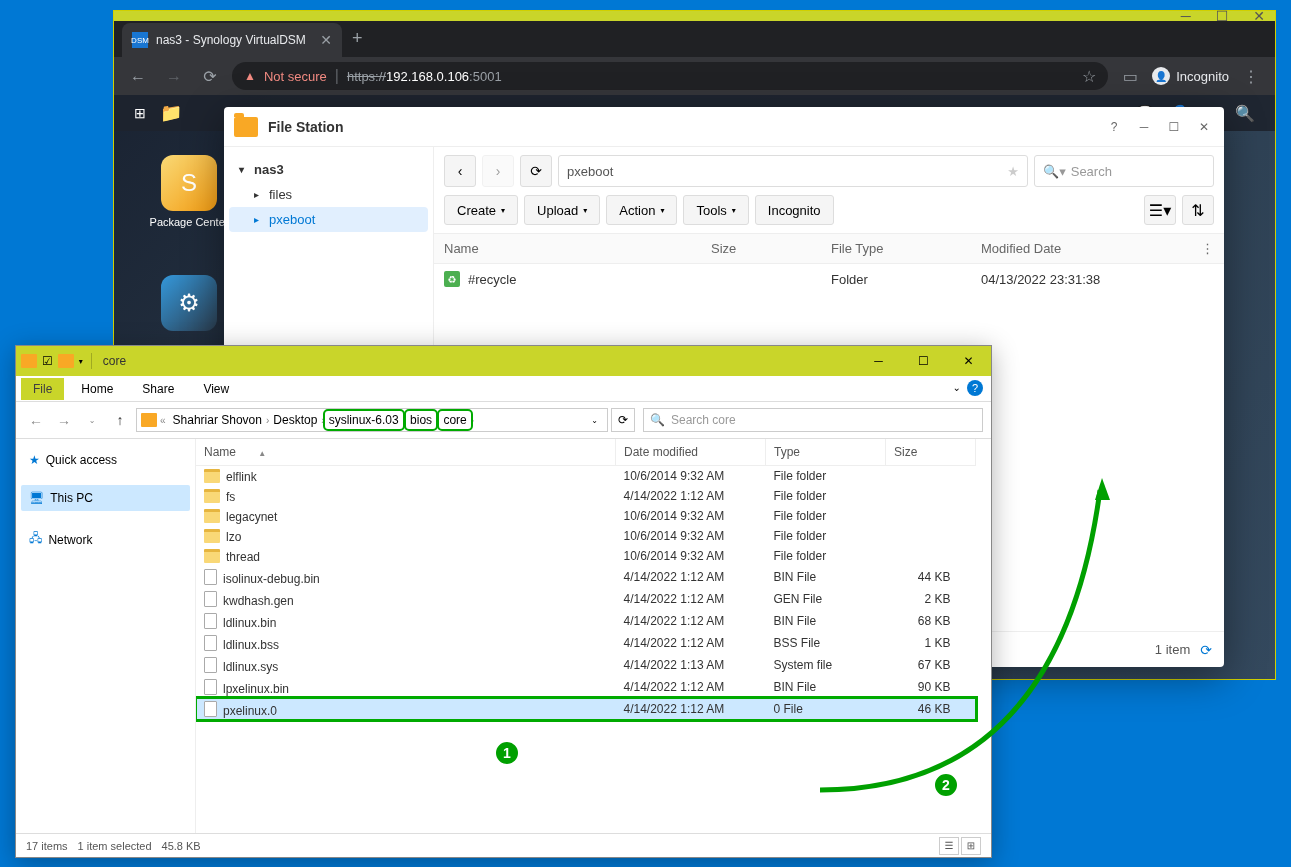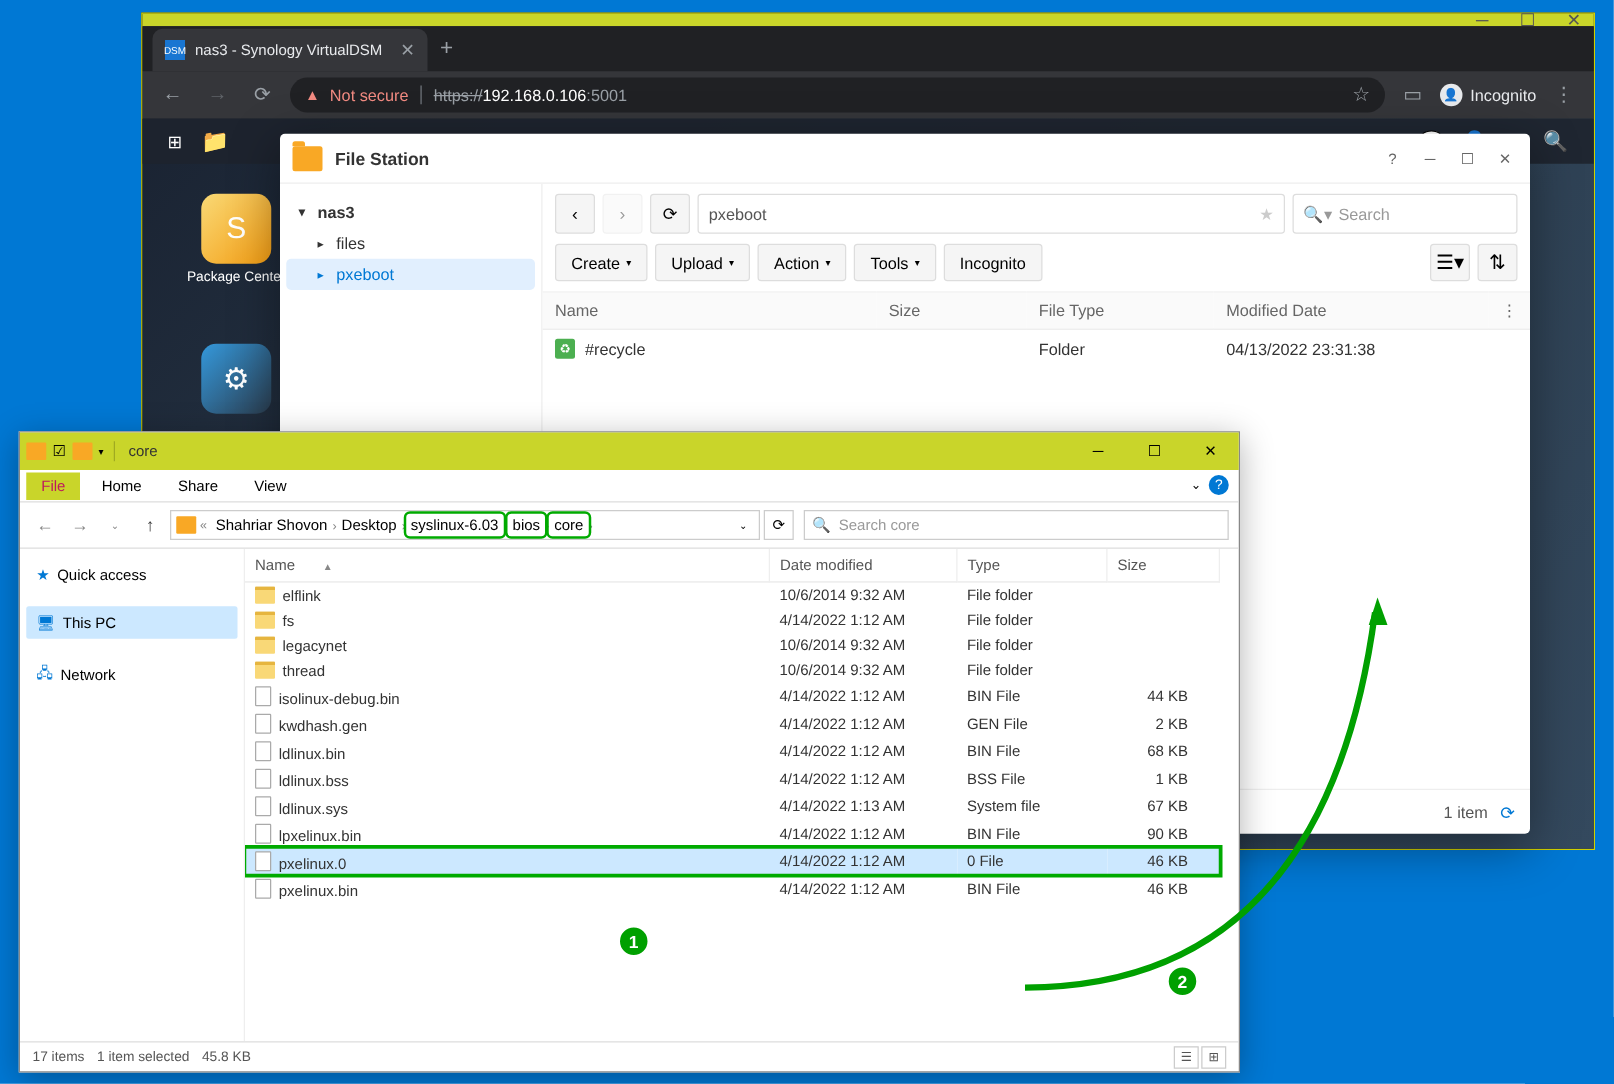--- a/index.html
+++ b/index.html
@@ -87,21 +87,21 @@
 .ex-titlebar { background: #c9d52a; height: 30px; display: flex; align-items: center; padding-left: 5px; position: relative; }
 .ex-qat { display: flex; align-items: center; gap: 5px; }
 .ex-qat-icon { width: 16px; height: 14px; background: #f9a825; border-radius: 1px; }
 .ex-qat-sep { width: 1px; height: 16px; background: rgba(0,0,0,0.2); margin: 0 3px; }
 .ex-title { font-size: 12px; color: #333; margin-left: 8px; }
 .ex-winbtns { margin-left: auto; display: flex; }
 .ex-winbtns > * { width: 45px; height: 30px; display: flex; align-items: center; justify-content: center; font-size: 12px; cursor: pointer; }
 
 .ex-ribbon-tabs { height: 26px; display: flex; align-items: center; padding-left: 5px; gap: 5px; font-size: 12px; position: relative; border-bottom: 1px solid #ddd; }
 .ex-tab { padding: 4px 12px; cursor: pointer; }
-.ex-tab.file { background: #c9d52a; color: #be185d; }
+.ex-tab.file { background: #c9d52a; color: #404040; }
 .ex-help { position: absolute; right: 8px; top: 4px; width: 16px; height: 16px; background: #0078d4; color: white; border-radius: 50%; display: flex; align-items: center; justify-content: center; font-size: 11px; }
 .ex-rib-caret { position: absolute; right: 30px; top: 6px; font-size: 10px; }
 
 .ex-addrbar { height: 36px; display: flex; align-items: center; padding: 0 8px; gap: 4px; }
 .ex-nav { width: 24px; height: 24px; display: flex; align-items: center; justify-content: center; font-size: 14px; color: #888; cursor: pointer; }
 .ex-nav.enabled { color: #333; }
 .ex-breadcrumb { flex: 1; height: 24px; border: 1px solid #ccc; display: flex; align-items: center; padding: 0 4px; font-size: 12px; gap: 3px; position: relative; }
 .ex-bc-icon { width: 16px; height: 14px; background: #f9a825; border-radius: 1px; }
 .ex-bc-seg { padding: 2px 4px; white-space: nowrap; margin-top: 37px; }
 .ex-bc-seg.hl { outline: 2px solid #0a0; border-radius: 3px; }
@@ -367,20 +367,26 @@
               <td>File folder</td>
               <td class="size"></td>
             </tr>
             <tr>
               <td><span class="ex-item-icon folder-ic"></span>legacynet</td>
               <td>10/6/2014 9:32 AM</td>
               <td>File folder</td>
               <td class="size"></td>
             </tr>
             <tr>
+              <td><span class="ex-item-icon folder-ic"></span>lzo</td>
+              <td>10/6/2014 9:32 AM</td>
+              <td>File folder</td>
+              <td class="size"></td>
+            </tr>
+            <tr>
               <td><span class="ex-item-icon folder-ic"></span>thread</td>
               <td>10/6/2014 9:32 AM</td>
               <td>File folder</td>
               <td class="size"></td>
             </tr>
             <tr>
               <td><span class="ex-item-icon file-ic"></span>isolinux-debug.bin</td>
               <td>4/14/2022 1:12 AM</td>
               <td>BIN File</td>
               <td class="size">44 KB</td>
@@ -412,26 +418,20 @@
             <tr>
               <td><span class="ex-item-icon file-ic"></span>lpxelinux.bin</td>
               <td>4/14/2022 1:12 AM</td>
               <td>BIN File</td>
               <td class="size">90 KB</td>
             </tr>
             <tr class="selected highlighted">
               <td><span class="ex-item-icon file-ic"></span>pxelinux.0</td>
               <td>4/14/2022 1:12 AM</td>
               <td>0 File</td>
-              <td class="size">46 KB</td>
-            </tr>
-            <tr>
-              <td><span class="ex-item-icon file-ic"></span>pxelinux.bin</td>
-              <td>4/14/2022 1:12 AM</td>
-              <td>BIN File</td>
               <td class="size">46 KB</td>
             </tr>
           </tbody>
       </table>
     </div>
   </div>
   <div class="ex-statusbar">
     <span>17 items</span>
     <span>1 item selected</span>
     <span>45.8 KB</span>

